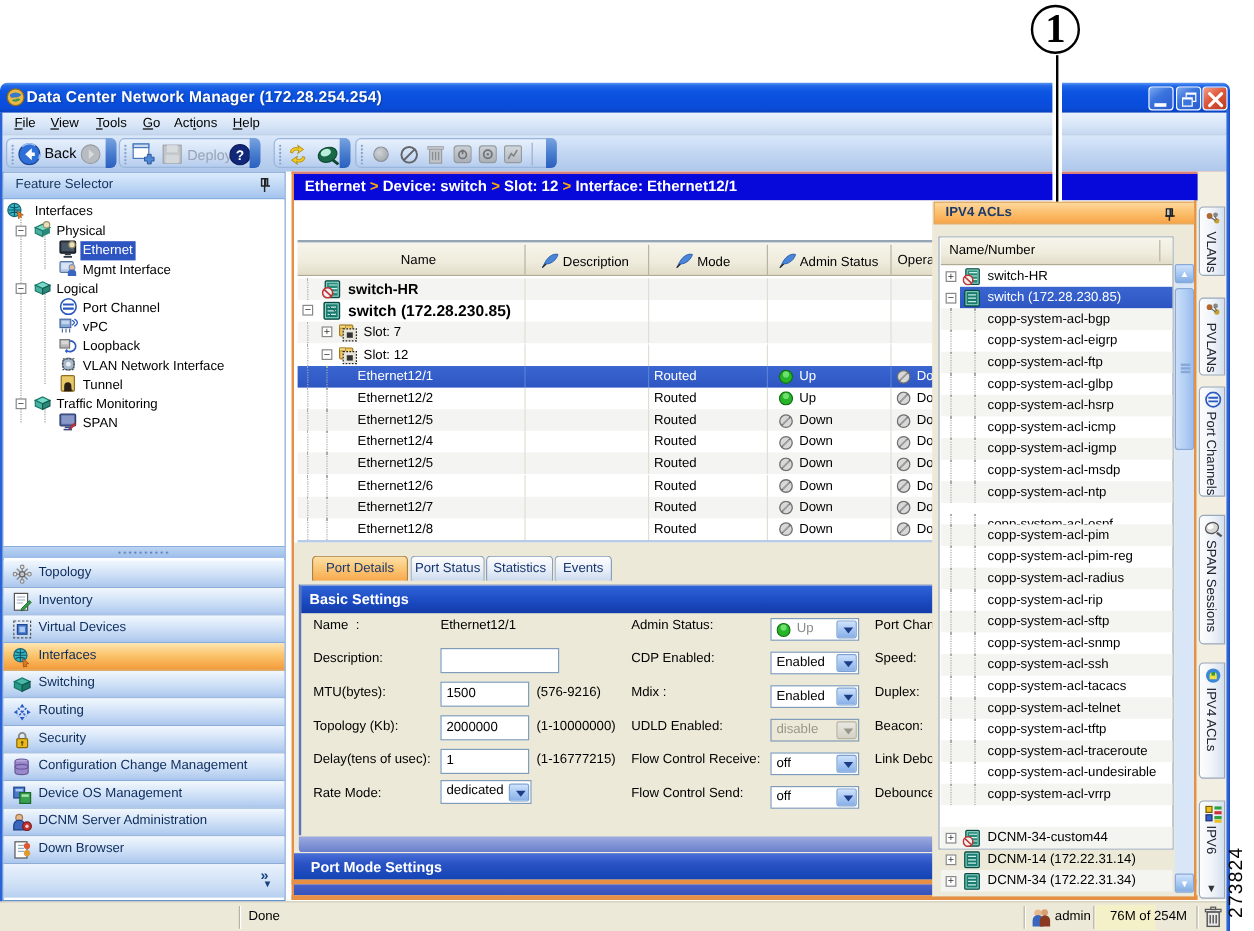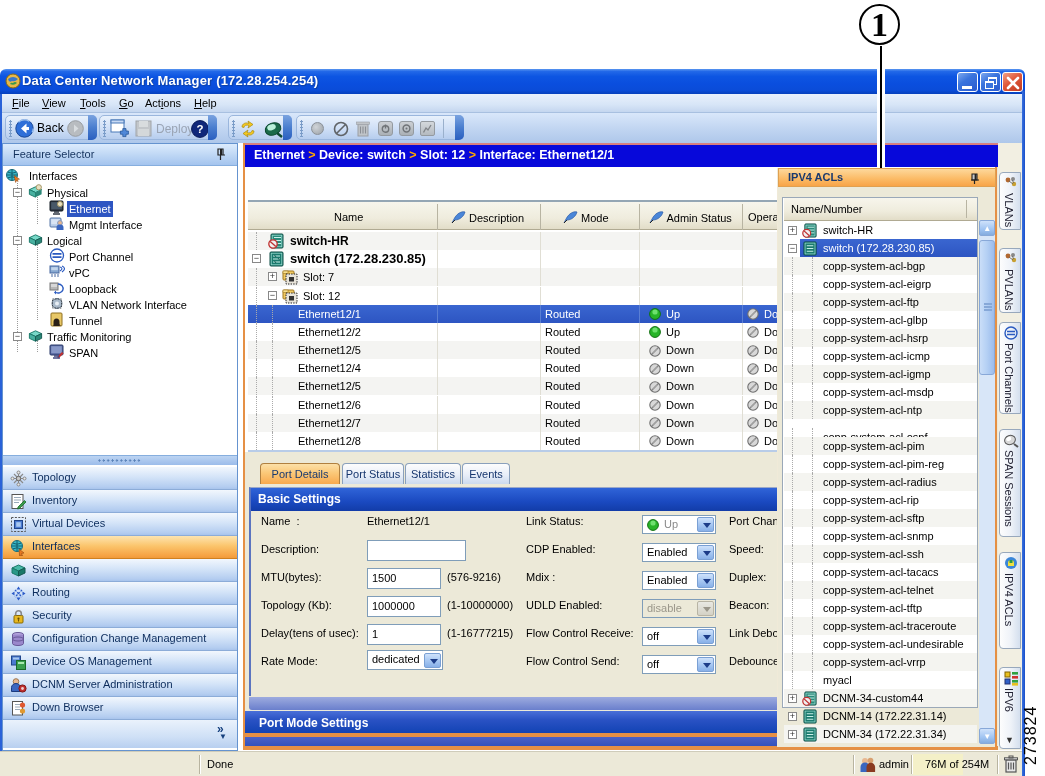--- a/index.html
+++ b/index.html
@@ -719,29 +719,29 @@
       <div class="flabel" style="left:10px;top:27px">Name&nbsp;&nbsp;:</div>
       <div class="flabel" style="left:10px;top:55px">Description:</div>
       <div class="flabel" style="left:10px;top:83px">MTU(bytes):</div>
       <div class="flabel" style="left:10px;top:111px">Topology (Kb):</div>
       <div class="flabel" style="left:10px;top:139px">Delay(tens of usec):</div>
       <div class="flabel" style="left:10px;top:167px">Rate Mode:</div>
       <div class="flabel" style="left:116px;top:27px">Ethernet12/1</div>
       <div class="finput" style="left:116px;top:52px;width:99px"></div>
       <div class="finput" style="left:116px;top:80px;width:74px">1500</div>
       <div class="flabel" style="left:196px;top:83px">(576-9216)</div>
-      <div class="finput" style="left:116px;top:108px;width:74px">1000000</div>
+      <div class="finput" style="left:116px;top:108px;width:74px">2000000</div>
       <div class="flabel" style="left:196px;top:111px">(1-10000000)</div>
       <div class="finput" style="left:116px;top:136px;width:74px">1</div>
       <div class="flabel" style="left:196px;top:139px">(1-16777215)</div>
       <div class="combo" style="left:116px;top:162px;width:76px;height:20px">
             <span class="cv">dedicated</span>
             <span class="cb" style="top:1.5px"></span>
           </div>
-      <div class="flabel" style="left:275px;top:27px">Link Status:</div>
+      <div class="flabel" style="left:275px;top:27px">Admin Status:</div>
       <div class="flabel" style="left:275px;top:55px">CDP Enabled:</div>
       <div class="flabel" style="left:275px;top:83px">Mdix :</div>
       <div class="flabel" style="left:275px;top:111px">UDLD Enabled:</div>
       <div class="flabel" style="left:275px;top:139px">Flow Control Receive:</div>
       <div class="flabel" style="left:275px;top:167px">Flow Control Send:</div>
       <div class="combo" style="left:391px;top:27px;width:74px">
             <svg class="abs" style="left:4px;top:3px" width="12" height="12" viewBox="0 0 12 12">
               <circle cx="6" cy="6" r="5.4" fill="#28b428" stroke="#107010"></circle>
               <circle cx="6" cy="4" r="2.6" fill="#7ae87a" opacity="0.85"></circle>
             </svg>
@@ -930,25 +930,20 @@
       <div class="ar" style="top:437px">
           <span class="abs" style="left:8px;top:0;width:1px;height:18px;border-left:1px dotted #aaa"></span>
           <span class="abs" style="left:28px;top:0;width:1px;height:18px;border-left:1px dotted #aaa"></span>
           <span class="abs" style="left:39px">copp-system-acl-undesirable</span>
         </div>
       <div class="ar alt" style="top:455px">
           <span class="abs" style="left:8px;top:0;width:1px;height:18px;border-left:1px dotted #aaa"></span>
           <span class="abs" style="left:28px;top:0;width:1px;height:18px;border-left:1px dotted #aaa"></span>
           <span class="abs" style="left:39px">copp-system-acl-vrrp</span>
         </div>
-      <div class="ar" style="top:473px">
-          <span class="abs" style="left:8px;top:0;width:1px;height:18px;border-left:1px dotted #aaa"></span>
-          <span class="abs" style="left:28px;top:0;width:1px;height:18px;border-left:1px dotted #aaa"></span>
-          <span class="abs" style="left:39px">myacl</span>
-        </div>
       <div class="ar alt" style="top:491px">
           <span class="abs" style="left:4px;top:5px;width:9px;height:9px;border:1px solid #888;background:#fff;line-height:7px;text-align:center;font-size:9px;color:#333">+</span>
           <svg class="abs" style="left:18px;top:2px" width="16" height="15" viewBox="0 0 17 16">
             <rect x="3" y="1" width="12" height="14" rx="1" fill="#2a8a7a" stroke="#0a4a42"></rect>
             <rect x="4.2" y="2.2" width="9.6" height="11.6" fill="none" stroke="#9adcd0" stroke-width="0.8"></rect>
             <path d="M6 4.5 h7 M6 7.5 h7 M6 10.5 h7" stroke="#c8f0e8" stroke-width="1"></path>
             <circle cx="5" cy="11" r="4.2" fill="#f0f0f0" stroke="#c03030" stroke-width="1.3"></circle>
             <path d="M2.2 8.4 L7.8 13.6" stroke="#c03030" stroke-width="1.3"></path>
           </svg>
           <span class="abs" style="left:39px">DCNM-34-custom44</span>

